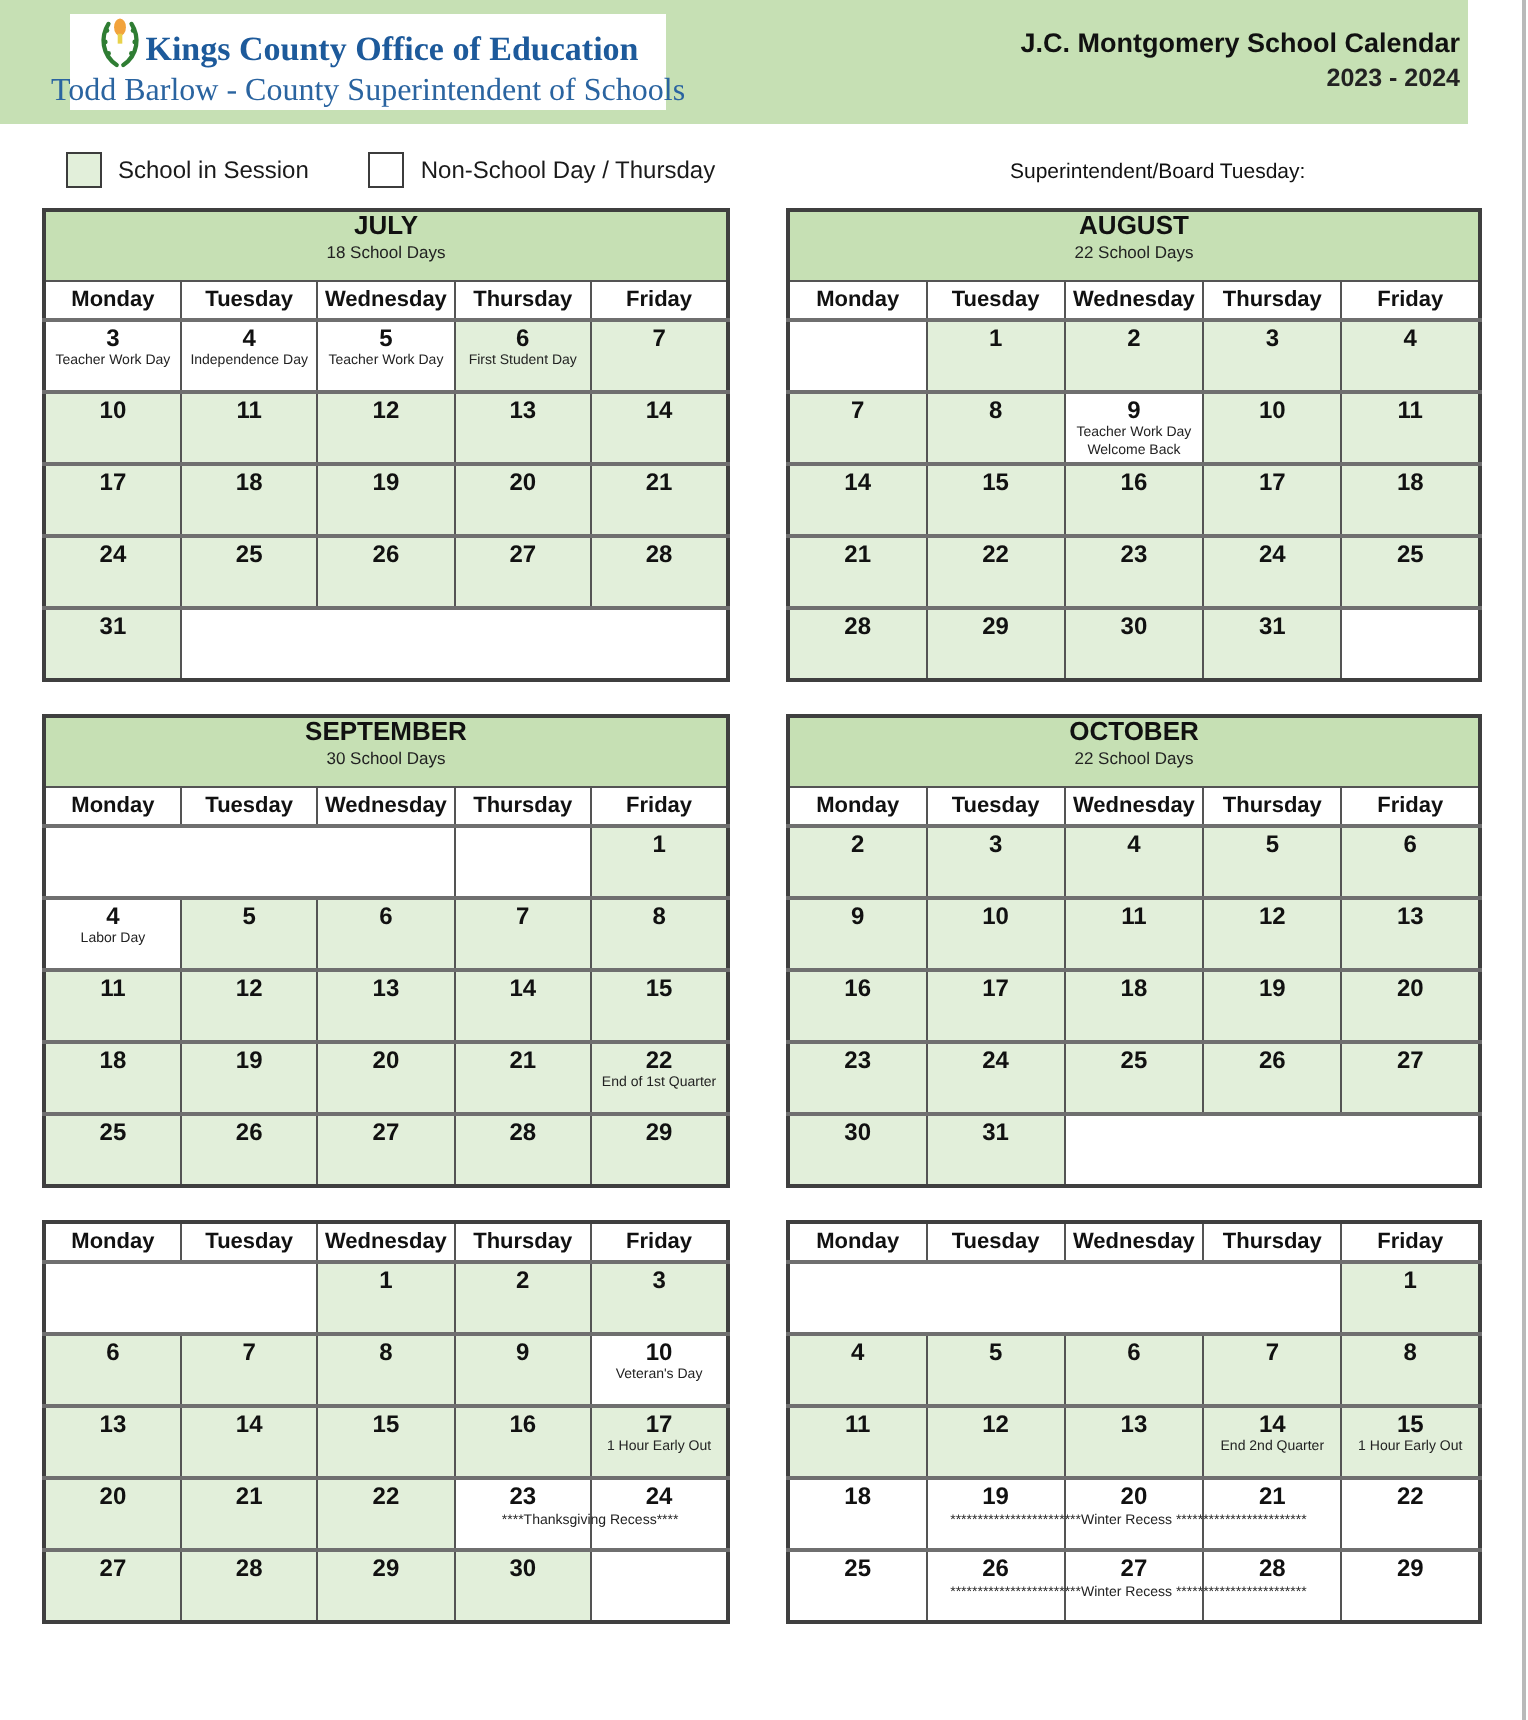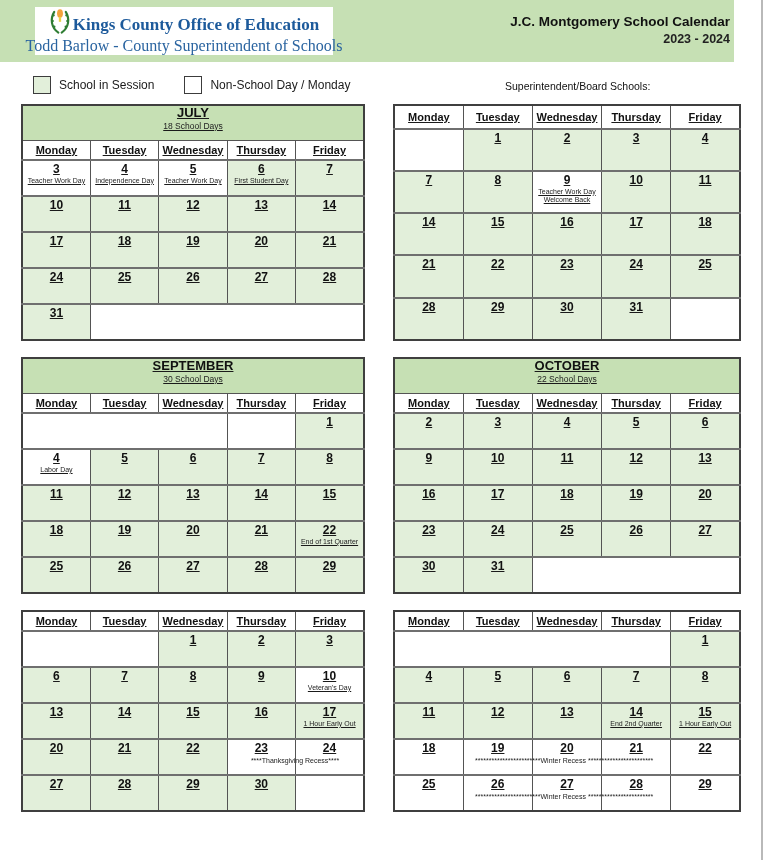--- a/index.html
+++ b/index.html
@@ -35,21 +35,21 @@
   .legend .sw-white{background:#ffffff;margin-left:30px;}
   .legend .lbl{font-size:12px;margin-left:8px;white-space:nowrap;}
   .approved{position:absolute;left:505px;top:80px;font-size:10.5px;color:#111;white-space:nowrap;}
   
   .cal-grid{
     position:absolute;left:21px;top:104px;width:720px;
     display:grid;grid-template-columns:344px 348px;column-gap:28px;row-gap:16px;
   }
   table.cal{
     border-collapse:collapse;table-layout:fixed;width:100%;
-    border:2px solid #3f3f3f;background:#701a75;text-decoration:underline;
+    border:2px solid #3f3f3f;background:#701a75;
   }
   table.cal td,table.cal th{
     border:1px solid #545454;padding:0;text-align:center;vertical-align:top;overflow:visible;
   }
   tr.data-row>td{border-top:2px solid #6f6f6f;height:34px;}
   td.month-head{
     background:#c6e0b4;height:34px;vertical-align:middle;border-bottom:1px solid #3f3f3f;
   }
   .month-name{font-size:13px;font-weight:bold;color:#111;line-height:1.15;}
   .month-sub{font-size:8.5px;color:#222;line-height:1.2;}
@@ -96,23 +96,23 @@
   <div class="banner-title">
     <div class="line1">J.C. Montgomery School Calendar</div>
     <div class="line2">2023 - 2024</div>
   </div>
 </div>
 
 <div class="legend">
   <span class="swatch sw-green"></span>
   <span class="lbl">School in Session</span>
   <span class="swatch sw-white"></span>
-  <span class="lbl">Non-School Day / Monday</span>
+  <span class="lbl">Non-School Day / Thursday</span>
 </div>
-<div class="approved">Superintendent/Board Schools:</div>
+<div class="approved">Superintendent/Board Tuesday:</div>
 
 <div class="cal-grid">
     <table class="cal">
       <tbody>
         <tr>
           <td colspan="5" class="month-head">
             <div class="month-name">JULY</div>
             <div class="month-sub">18 School Days</div>
           </td>
         </tr>
@@ -193,407 +193,413 @@
           </td>
           <td class="session">
             <div class="dnum">28</div>
           </td>
         </tr>
         <tr class="data-row">
           <td class="session">
             <div class="dnum">31</div>
           </td>
           <td colspan="4" class="holiday"></td>
+        </tr>
+      </tbody>
+    </table>
+    <table class="cal">
+      <tbody>
+        <tr>
+          <td colspan="5" class="month-head">
+            <div class="month-name">AUGUST</div>
+            <div class="month-sub">22 School Days</div>
+          </td>
+        </tr>
+        <tr class="dow-row">
+          <th>Monday</th>
+          <th>Tuesday</th>
+          <th>Wednesday</th>
+          <th>Thursday</th>
+          <th>Friday</th>
+        </tr>
+        <tr class="data-row">
+          <td class="holiday"></td>
+          <td class="session">
+            <div class="dnum">1</div>
+          </td>
+          <td class="session">
+            <div class="dnum">2</div>
+          </td>
+          <td class="session">
+            <div class="dnum">3</div>
+          </td>
+          <td class="session">
+            <div class="dnum">4</div>
+          </td>
+        </tr>
+        <tr class="data-row">
+          <td class="session">
+            <div class="dnum">7</div>
+          </td>
+          <td class="session">
+            <div class="dnum">8</div>
+          </td>
+          <td class="holiday">
+            <div class="dnum">9</div>
+            <div class="dnote">Teacher Work Day
+Welcome Back</div>
+          </td>
+          <td class="session">
+            <div class="dnum">10</div>
+          </td>
+          <td class="session">
+            <div class="dnum">11</div>
+          </td>
+        </tr>
+        <tr class="data-row">
+          <td class="session">
+            <div class="dnum">14</div>
+          </td>
+          <td class="session">
+            <div class="dnum">15</div>
+          </td>
+          <td class="session">
+            <div class="dnum">16</div>
+          </td>
+          <td class="session">
+            <div class="dnum">17</div>
+          </td>
+          <td class="session">
+            <div class="dnum">18</div>
+          </td>
+        </tr>
+        <tr class="data-row">
+          <td class="session">
+            <div class="dnum">21</div>
+          </td>
+          <td class="session">
+            <div class="dnum">22</div>
+          </td>
+          <td class="session">
+            <div class="dnum">23</div>
+          </td>
+          <td class="session">
+            <div class="dnum">24</div>
+          </td>
+          <td class="session">
+            <div class="dnum">25</div>
+          </td>
+        </tr>
+        <tr class="data-row">
+          <td class="session">
+            <div class="dnum">28</div>
+          </td>
+          <td class="session">
+            <div class="dnum">29</div>
+          </td>
+          <td class="session">
+            <div class="dnum">30</div>
+          </td>
+          <td class="session">
+            <div class="dnum">31</div>
+          </td>
+          <td class="holiday"></td>
+        </tr>
+      </tbody>
+    </table>
+    <table class="cal">
+      <tbody>
+        <tr>
+          <td colspan="5" class="month-head">
+            <div class="month-name">SEPTEMBER</div>
+            <div class="month-sub">30 School Days</div>
+          </td>
+        </tr>
+        <tr class="dow-row">
+          <th>Monday</th>
+          <th>Tuesday</th>
+          <th>Wednesday</th>
+          <th>Thursday</th>
+          <th>Friday</th>
+        </tr>
+        <tr class="data-row">
+          <td colspan="3" class="holiday"></td>
+          <td class="holiday"></td>
+          <td class="session">
+            <div class="dnum">1</div>
+          </td>
+        </tr>
+        <tr class="data-row">
+          <td class="holiday">
+            <div class="dnum">4</div>
+            <div class="dnote">Labor Day</div>
+          </td>
+          <td class="session">
+            <div class="dnum">5</div>
+          </td>
+          <td class="session">
+            <div class="dnum">6</div>
+          </td>
+          <td class="session">
+            <div class="dnum">7</div>
+          </td>
+          <td class="session">
+            <div class="dnum">8</div>
+          </td>
+        </tr>
+        <tr class="data-row">
+          <td class="session">
+            <div class="dnum">11</div>
+          </td>
+          <td class="session">
+            <div class="dnum">12</div>
+          </td>
+          <td class="session">
+            <div class="dnum">13</div>
+          </td>
+          <td class="session">
+            <div class="dnum">14</div>
+          </td>
+          <td class="session">
+            <div class="dnum">15</div>
+          </td>
+        </tr>
+        <tr class="data-row">
+          <td class="session">
+            <div class="dnum">18</div>
+          </td>
+          <td class="session">
+            <div class="dnum">19</div>
+          </td>
+          <td class="session">
+            <div class="dnum">20</div>
+          </td>
+          <td class="session">
+            <div class="dnum">21</div>
+          </td>
+          <td class="session">
+            <div class="dnum">22</div>
+            <div class="dnote">End of 1st Quarter</div>
+          </td>
+        </tr>
+        <tr class="data-row">
+          <td class="session">
+            <div class="dnum">25</div>
+          </td>
+          <td class="session">
+            <div class="dnum">26</div>
+          </td>
+          <td class="session">
+            <div class="dnum">27</div>
+          </td>
+          <td class="session">
+            <div class="dnum">28</div>
+          </td>
+          <td class="session">
+            <div class="dnum">29</div>
+          </td>
+        </tr>
+      </tbody>
+    </table>
+    <table class="cal">
+      <tbody>
+        <tr>
+          <td colspan="5" class="month-head">
+            <div class="month-name">OCTOBER</div>
+            <div class="month-sub">22 School Days</div>
+          </td>
+        </tr>
+        <tr class="dow-row">
+          <th>Monday</th>
+          <th>Tuesday</th>
+          <th>Wednesday</th>
+          <th>Thursday</th>
+          <th>Friday</th>
+        </tr>
+        <tr class="data-row">
+          <td class="session">
+            <div class="dnum">2</div>
+          </td>
+          <td class="session">
+            <div class="dnum">3</div>
+          </td>
+          <td class="session">
+            <div class="dnum">4</div>
+          </td>
+          <td class="session">
+            <div class="dnum">5</div>
+          </td>
+          <td class="session">
+            <div class="dnum">6</div>
+          </td>
+        </tr>
+        <tr class="data-row">
+          <td class="session">
+            <div class="dnum">9</div>
+          </td>
+          <td class="session">
+            <div class="dnum">10</div>
+          </td>
+          <td class="session">
+            <div class="dnum">11</div>
+          </td>
+          <td class="session">
+            <div class="dnum">12</div>
+          </td>
+          <td class="session">
+            <div class="dnum">13</div>
+          </td>
+        </tr>
+        <tr class="data-row">
+          <td class="session">
+            <div class="dnum">16</div>
+          </td>
+          <td class="session">
+            <div class="dnum">17</div>
+          </td>
+          <td class="session">
+            <div class="dnum">18</div>
+          </td>
+          <td class="session">
+            <div class="dnum">19</div>
+          </td>
+          <td class="session">
+            <div class="dnum">20</div>
+          </td>
+        </tr>
+        <tr class="data-row">
+          <td class="session">
+            <div class="dnum">23</div>
+          </td>
+          <td class="session">
+            <div class="dnum">24</div>
+          </td>
+          <td class="session">
+            <div class="dnum">25</div>
+          </td>
+          <td class="session">
+            <div class="dnum">26</div>
+          </td>
+          <td class="session">
+            <div class="dnum">27</div>
+          </td>
+        </tr>
+        <tr class="data-row">
+          <td class="session">
+            <div class="dnum">30</div>
+          </td>
+          <td class="session">
+            <div class="dnum">31</div>
+          </td>
+          <td colspan="3" class="holiday"></td>
         </tr>
       </tbody>
     </table>
     <table class="cal">
       <tbody>
         <tr class="dow-row">
           <th>Monday</th>
           <th>Tuesday</th>
           <th>Wednesday</th>
           <th>Thursday</th>
           <th>Friday</th>
         </tr>
         <tr class="data-row">
+          <td colspan="2" class="holiday"></td>
+          <td class="session">
+            <div class="dnum">1</div>
+          </td>
+          <td class="session">
+            <div class="dnum">2</div>
+          </td>
+          <td class="session">
+            <div class="dnum">3</div>
+          </td>
+        </tr>
+        <tr class="data-row">
+          <td class="session">
+            <div class="dnum">6</div>
+          </td>
+          <td class="session">
+            <div class="dnum">7</div>
+          </td>
+          <td class="session">
+            <div class="dnum">8</div>
+          </td>
+          <td class="session">
+            <div class="dnum">9</div>
+          </td>
+          <td class="holiday">
+            <div class="dnum">10</div>
+            <div class="dnote">Veteran's Day</div>
+          </td>
+        </tr>
+        <tr class="data-row">
+          <td class="session">
+            <div class="dnum">13</div>
+          </td>
+          <td class="session">
+            <div class="dnum">14</div>
+          </td>
+          <td class="session">
+            <div class="dnum">15</div>
+          </td>
+          <td class="session">
+            <div class="dnum">16</div>
+          </td>
+          <td class="session">
+            <div class="dnum">17</div>
+            <div class="dnote">1 Hour Early Out</div>
+          </td>
+        </tr>
+        <tr class="data-row">
+          <td class="session">
+            <div class="dnum">20</div>
+          </td>
+          <td class="session">
+            <div class="dnum">21</div>
+          </td>
+          <td class="session">
+            <div class="dnum">22</div>
+          </td>
+          <td class="holiday rel">
+            <div class="dnum">23</div>
+            <div class="recess-note" style="width: 200%;">****Thanksgiving Recess****</div>
+          </td>
+          <td class="holiday">
+            <div class="dnum">24</div>
+          </td>
+        </tr>
+        <tr class="data-row">
+          <td class="session">
+            <div class="dnum">27</div>
+          </td>
+          <td class="session">
+            <div class="dnum">28</div>
+          </td>
+          <td class="session">
+            <div class="dnum">29</div>
+          </td>
+          <td class="session">
+            <div class="dnum">30</div>
+          </td>
           <td class="holiday"></td>
-          <td class="session">
-            <div class="dnum">1</div>
-          </td>
-          <td class="session">
-            <div class="dnum">2</div>
-          </td>
-          <td class="session">
-            <div class="dnum">3</div>
-          </td>
-          <td class="session">
-            <div class="dnum">4</div>
-          </td>
-        </tr>
-        <tr class="data-row">
-          <td class="session">
-            <div class="dnum">7</div>
-          </td>
-          <td class="session">
-            <div class="dnum">8</div>
-          </td>
-          <td class="holiday">
-            <div class="dnum">9</div>
-            <div class="dnote">Teacher Work Day
-Welcome Back</div>
-          </td>
-          <td class="session">
-            <div class="dnum">10</div>
-          </td>
-          <td class="session">
-            <div class="dnum">11</div>
-          </td>
-        </tr>
-        <tr class="data-row">
-          <td class="session">
-            <div class="dnum">14</div>
-          </td>
-          <td class="session">
-            <div class="dnum">15</div>
-          </td>
-          <td class="session">
-            <div class="dnum">16</div>
-          </td>
-          <td class="session">
-            <div class="dnum">17</div>
-          </td>
-          <td class="session">
-            <div class="dnum">18</div>
-          </td>
-        </tr>
-        <tr class="data-row">
-          <td class="session">
-            <div class="dnum">21</div>
-          </td>
-          <td class="session">
-            <div class="dnum">22</div>
-          </td>
-          <td class="session">
-            <div class="dnum">23</div>
-          </td>
-          <td class="session">
-            <div class="dnum">24</div>
-          </td>
-          <td class="session">
-            <div class="dnum">25</div>
-          </td>
-        </tr>
-        <tr class="data-row">
-          <td class="session">
-            <div class="dnum">28</div>
-          </td>
-          <td class="session">
-            <div class="dnum">29</div>
-          </td>
-          <td class="session">
-            <div class="dnum">30</div>
-          </td>
-          <td class="session">
-            <div class="dnum">31</div>
-          </td>
-          <td class="holiday"></td>
-        </tr>
-      </tbody>
-    </table>
-    <table class="cal">
-      <tbody>
-        <tr>
-          <td colspan="5" class="month-head">
-            <div class="month-name">SEPTEMBER</div>
-            <div class="month-sub">30 School Days</div>
-          </td>
-        </tr>
-        <tr class="dow-row">
-          <th>Monday</th>
-          <th>Tuesday</th>
-          <th>Wednesday</th>
-          <th>Thursday</th>
-          <th>Friday</th>
-        </tr>
-        <tr class="data-row">
-          <td colspan="3" class="holiday"></td>
-          <td class="holiday"></td>
-          <td class="session">
-            <div class="dnum">1</div>
-          </td>
-        </tr>
-        <tr class="data-row">
-          <td class="holiday">
-            <div class="dnum">4</div>
-            <div class="dnote">Labor Day</div>
-          </td>
-          <td class="session">
-            <div class="dnum">5</div>
-          </td>
-          <td class="session">
-            <div class="dnum">6</div>
-          </td>
-          <td class="session">
-            <div class="dnum">7</div>
-          </td>
-          <td class="session">
-            <div class="dnum">8</div>
-          </td>
-        </tr>
-        <tr class="data-row">
-          <td class="session">
-            <div class="dnum">11</div>
-          </td>
-          <td class="session">
-            <div class="dnum">12</div>
-          </td>
-          <td class="session">
-            <div class="dnum">13</div>
-          </td>
-          <td class="session">
-            <div class="dnum">14</div>
-          </td>
-          <td class="session">
-            <div class="dnum">15</div>
-          </td>
-        </tr>
-        <tr class="data-row">
-          <td class="session">
-            <div class="dnum">18</div>
-          </td>
-          <td class="session">
-            <div class="dnum">19</div>
-          </td>
-          <td class="session">
-            <div class="dnum">20</div>
-          </td>
-          <td class="session">
-            <div class="dnum">21</div>
-          </td>
-          <td class="session">
-            <div class="dnum">22</div>
-            <div class="dnote">End of 1st Quarter</div>
-          </td>
-        </tr>
-        <tr class="data-row">
-          <td class="session">
-            <div class="dnum">25</div>
-          </td>
-          <td class="session">
-            <div class="dnum">26</div>
-          </td>
-          <td class="session">
-            <div class="dnum">27</div>
-          </td>
-          <td class="session">
-            <div class="dnum">28</div>
-          </td>
-          <td class="session">
-            <div class="dnum">29</div>
-          </td>
-        </tr>
-      </tbody>
-    </table>
-    <table class="cal">
-      <tbody>
-        <tr>
-          <td colspan="5" class="month-head">
-            <div class="month-name">OCTOBER</div>
-            <div class="month-sub">22 School Days</div>
-          </td>
-        </tr>
-        <tr class="dow-row">
-          <th>Monday</th>
-          <th>Tuesday</th>
-          <th>Wednesday</th>
-          <th>Thursday</th>
-          <th>Friday</th>
-        </tr>
-        <tr class="data-row">
-          <td class="session">
-            <div class="dnum">2</div>
-          </td>
-          <td class="session">
-            <div class="dnum">3</div>
-          </td>
-          <td class="session">
-            <div class="dnum">4</div>
-          </td>
-          <td class="session">
-            <div class="dnum">5</div>
-          </td>
-          <td class="session">
-            <div class="dnum">6</div>
-          </td>
-        </tr>
-        <tr class="data-row">
-          <td class="session">
-            <div class="dnum">9</div>
-          </td>
-          <td class="session">
-            <div class="dnum">10</div>
-          </td>
-          <td class="session">
-            <div class="dnum">11</div>
-          </td>
-          <td class="session">
-            <div class="dnum">12</div>
-          </td>
-          <td class="session">
-            <div class="dnum">13</div>
-          </td>
-        </tr>
-        <tr class="data-row">
-          <td class="session">
-            <div class="dnum">16</div>
-          </td>
-          <td class="session">
-            <div class="dnum">17</div>
-          </td>
-          <td class="session">
-            <div class="dnum">18</div>
-          </td>
-          <td class="session">
-            <div class="dnum">19</div>
-          </td>
-          <td class="session">
-            <div class="dnum">20</div>
-          </td>
-        </tr>
-        <tr class="data-row">
-          <td class="session">
-            <div class="dnum">23</div>
-          </td>
-          <td class="session">
-            <div class="dnum">24</div>
-          </td>
-          <td class="session">
-            <div class="dnum">25</div>
-          </td>
-          <td class="session">
-            <div class="dnum">26</div>
-          </td>
-          <td class="session">
-            <div class="dnum">27</div>
-          </td>
-        </tr>
-        <tr class="data-row">
-          <td class="session">
-            <div class="dnum">30</div>
-          </td>
-          <td class="session">
-            <div class="dnum">31</div>
-          </td>
-          <td colspan="3" class="holiday"></td>
         </tr>
       </tbody>
     </table>
     <table class="cal">
       <tbody>
         <tr class="dow-row">
           <th>Monday</th>
           <th>Tuesday</th>
           <th>Wednesday</th>
           <th>Thursday</th>
           <th>Friday</th>
         </tr>
         <tr class="data-row">
-          <td colspan="2" class="holiday"></td>
-          <td class="session">
-            <div class="dnum">1</div>
-          </td>
-          <td class="session">
-            <div class="dnum">2</div>
-          </td>
-          <td class="session">
-            <div class="dnum">3</div>
-          </td>
-        </tr>
-        <tr class="data-row">
-          <td class="session">
-            <div class="dnum">6</div>
-          </td>
-          <td class="session">
-            <div class="dnum">7</div>
-          </td>
-          <td class="session">
-            <div class="dnum">8</div>
-          </td>
-          <td class="session">
-            <div class="dnum">9</div>
-          </td>
-          <td class="holiday">
-            <div class="dnum">10</div>
-            <div class="dnote">Veteran's Day</div>
-          </td>
-        </tr>
-        <tr class="data-row">
-          <td class="session">
-            <div class="dnum">13</div>
-          </td>
-          <td class="session">
-            <div class="dnum">14</div>
-          </td>
-          <td class="session">
-            <div class="dnum">15</div>
-          </td>
-          <td class="session">
-            <div class="dnum">16</div>
-          </td>
-          <td class="session">
-            <div class="dnum">17</div>
-            <div class="dnote">1 Hour Early Out</div>
-          </td>
-        </tr>
-        <tr class="data-row">
-          <td class="session">
-            <div class="dnum">20</div>
-          </td>
-          <td class="session">
-            <div class="dnum">21</div>
-          </td>
-          <td class="session">
-            <div class="dnum">22</div>
-          </td>
-          <td class="holiday rel">
-            <div class="dnum">23</div>
-            <div class="recess-note" style="width: 200%;">****Thanksgiving Recess****</div>
-          </td>
-          <td class="holiday">
-            <div class="dnum">24</div>
-          </td>
-        </tr>
-        <tr class="data-row">
-          <td class="session">
-            <div class="dnum">27</div>
-          </td>
-          <td class="session">
-            <div class="dnum">28</div>
-          </td>
-          <td class="session">
-            <div class="dnum">29</div>
-          </td>
-          <td class="session">
-            <div class="dnum">30</div>
-          </td>
-          <td class="holiday"></td>
-        </tr>
-      </tbody>
-    </table>
-    <table class="cal">
-      <tbody>
-        <tr class="dow-row">
-          <th>Monday</th>
-          <th>Tuesday</th>
-          <th>Wednesday</th>
-          <th>Thursday</th>
-          <th>Friday</th>
-        </tr>
-        <tr class="data-row">
           <td colspan="4" class="holiday"></td>
           <td class="session">
             <div class="dnum">1</div>
           </td>
         </tr>
         <tr class="data-row">
           <td class="session">
             <div class="dnum">4</div>
           </td>
           <td class="session">

